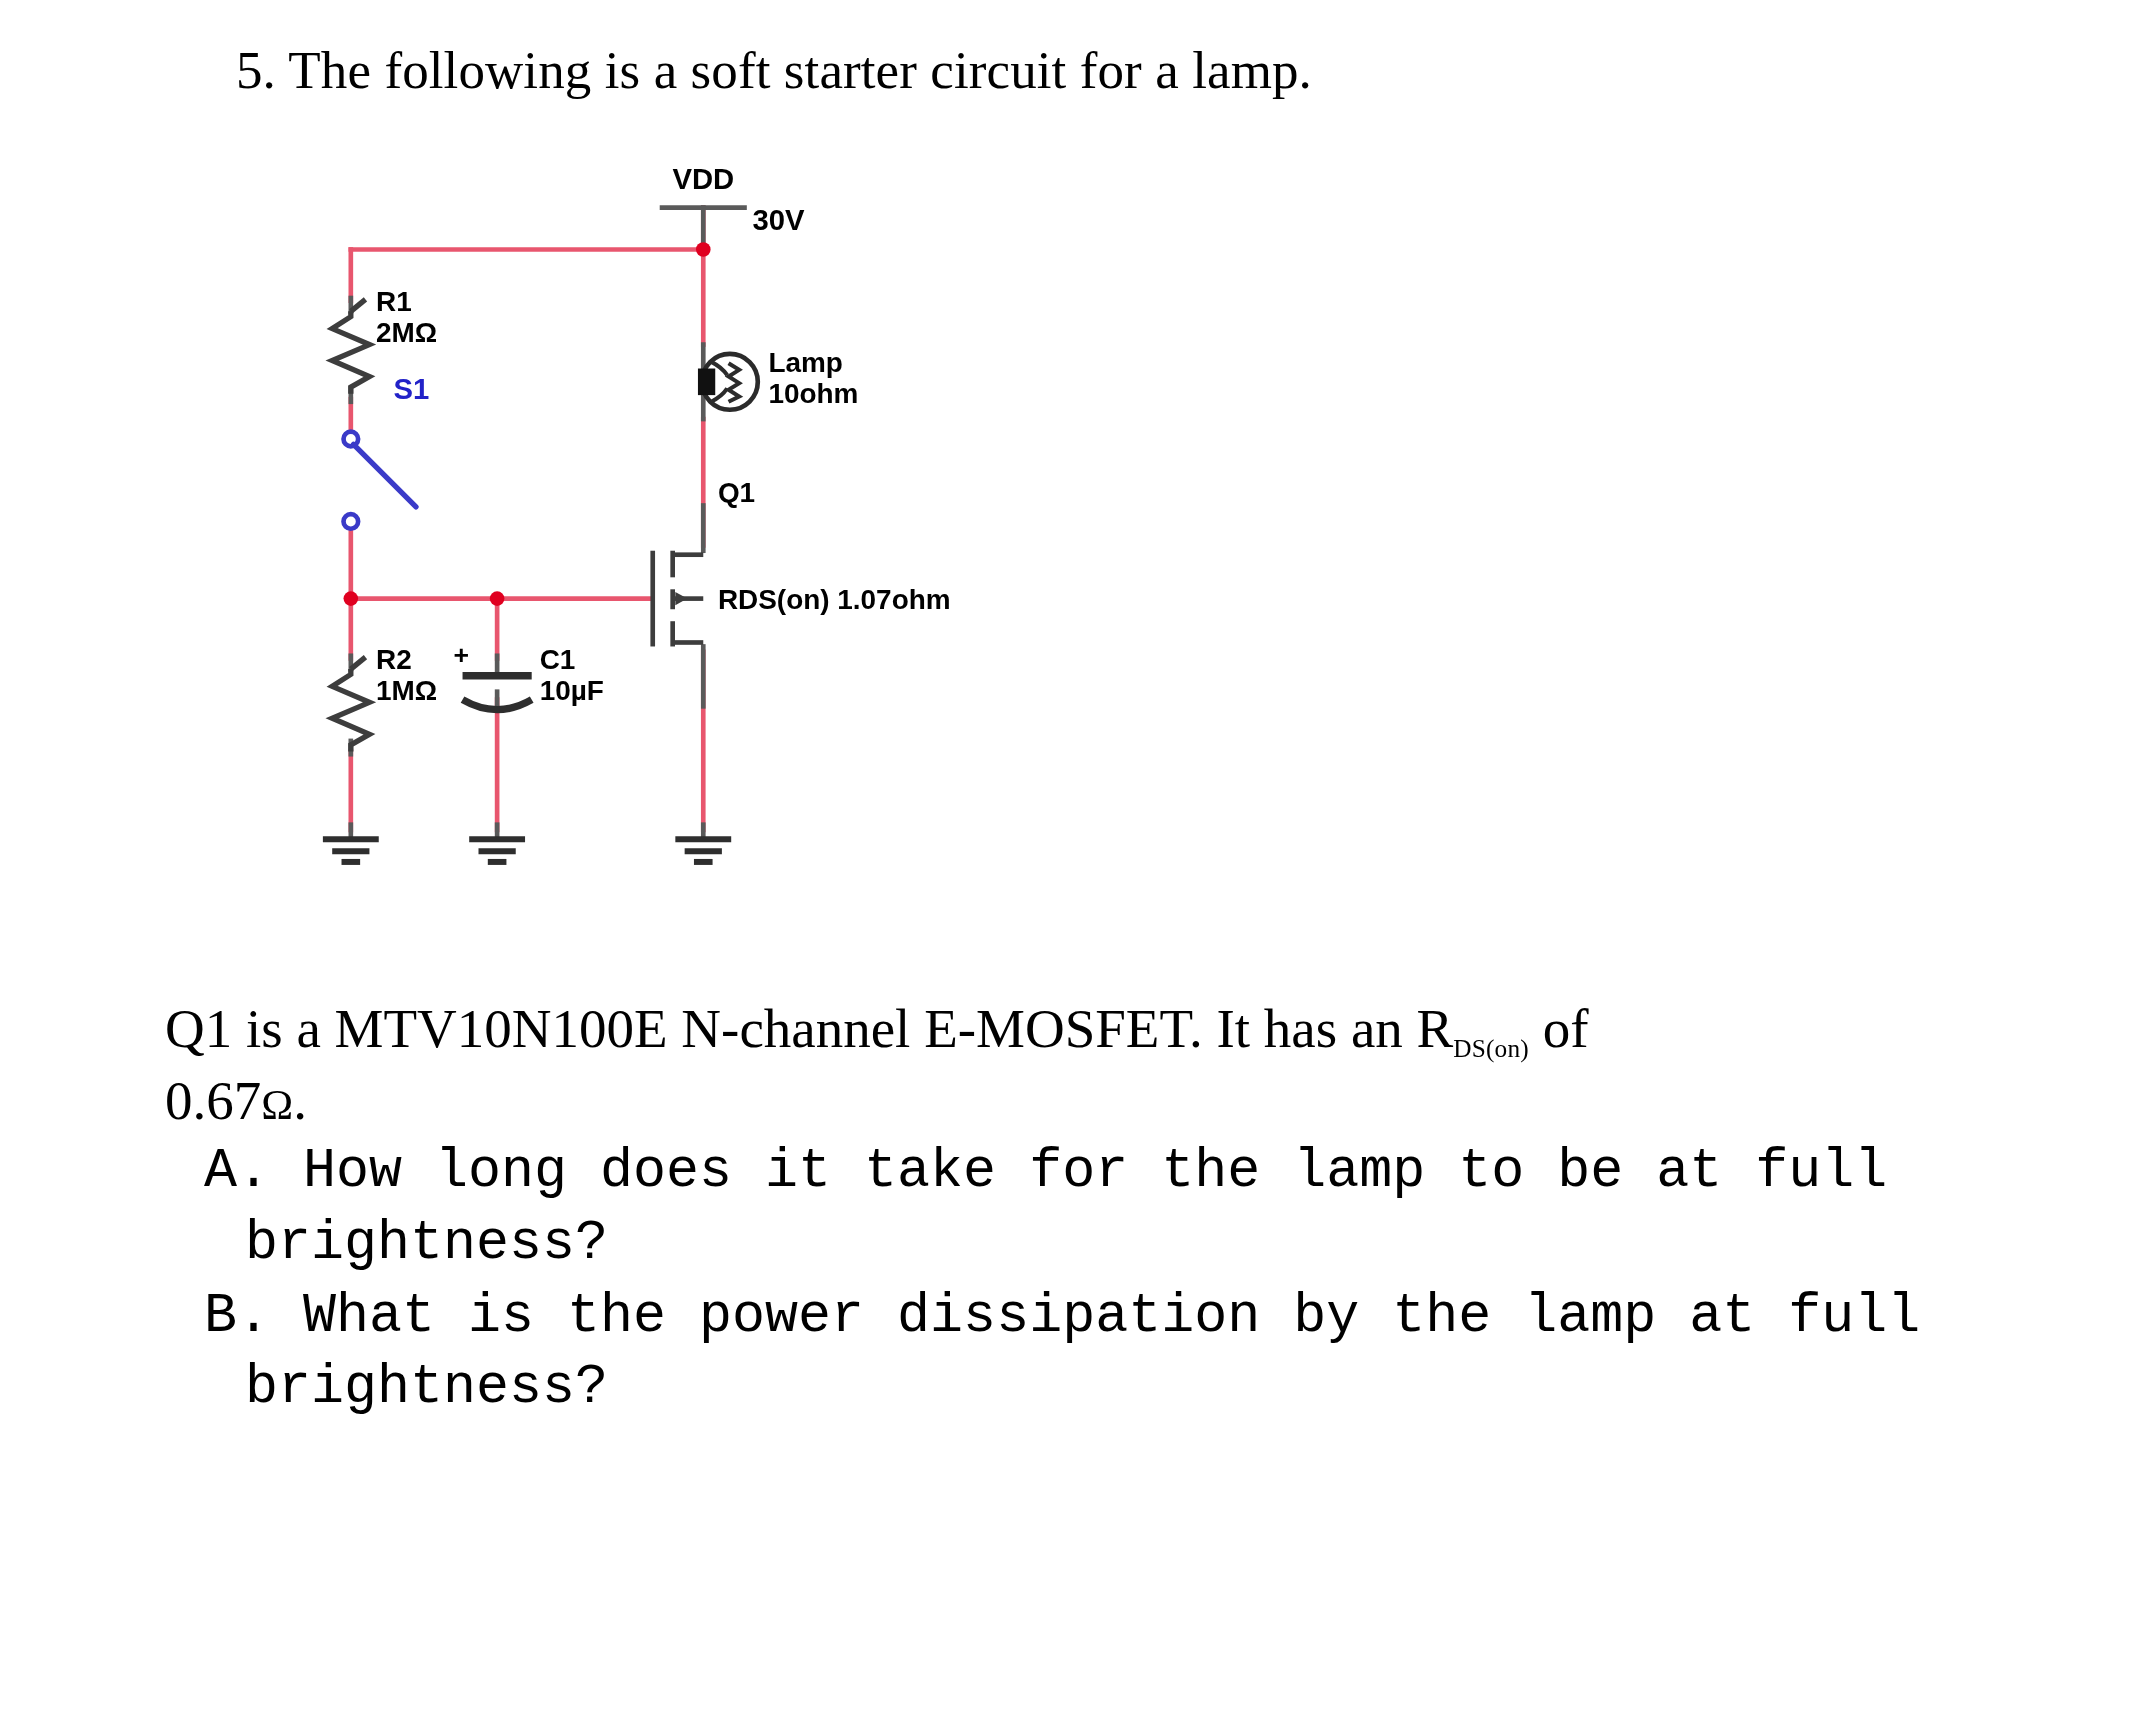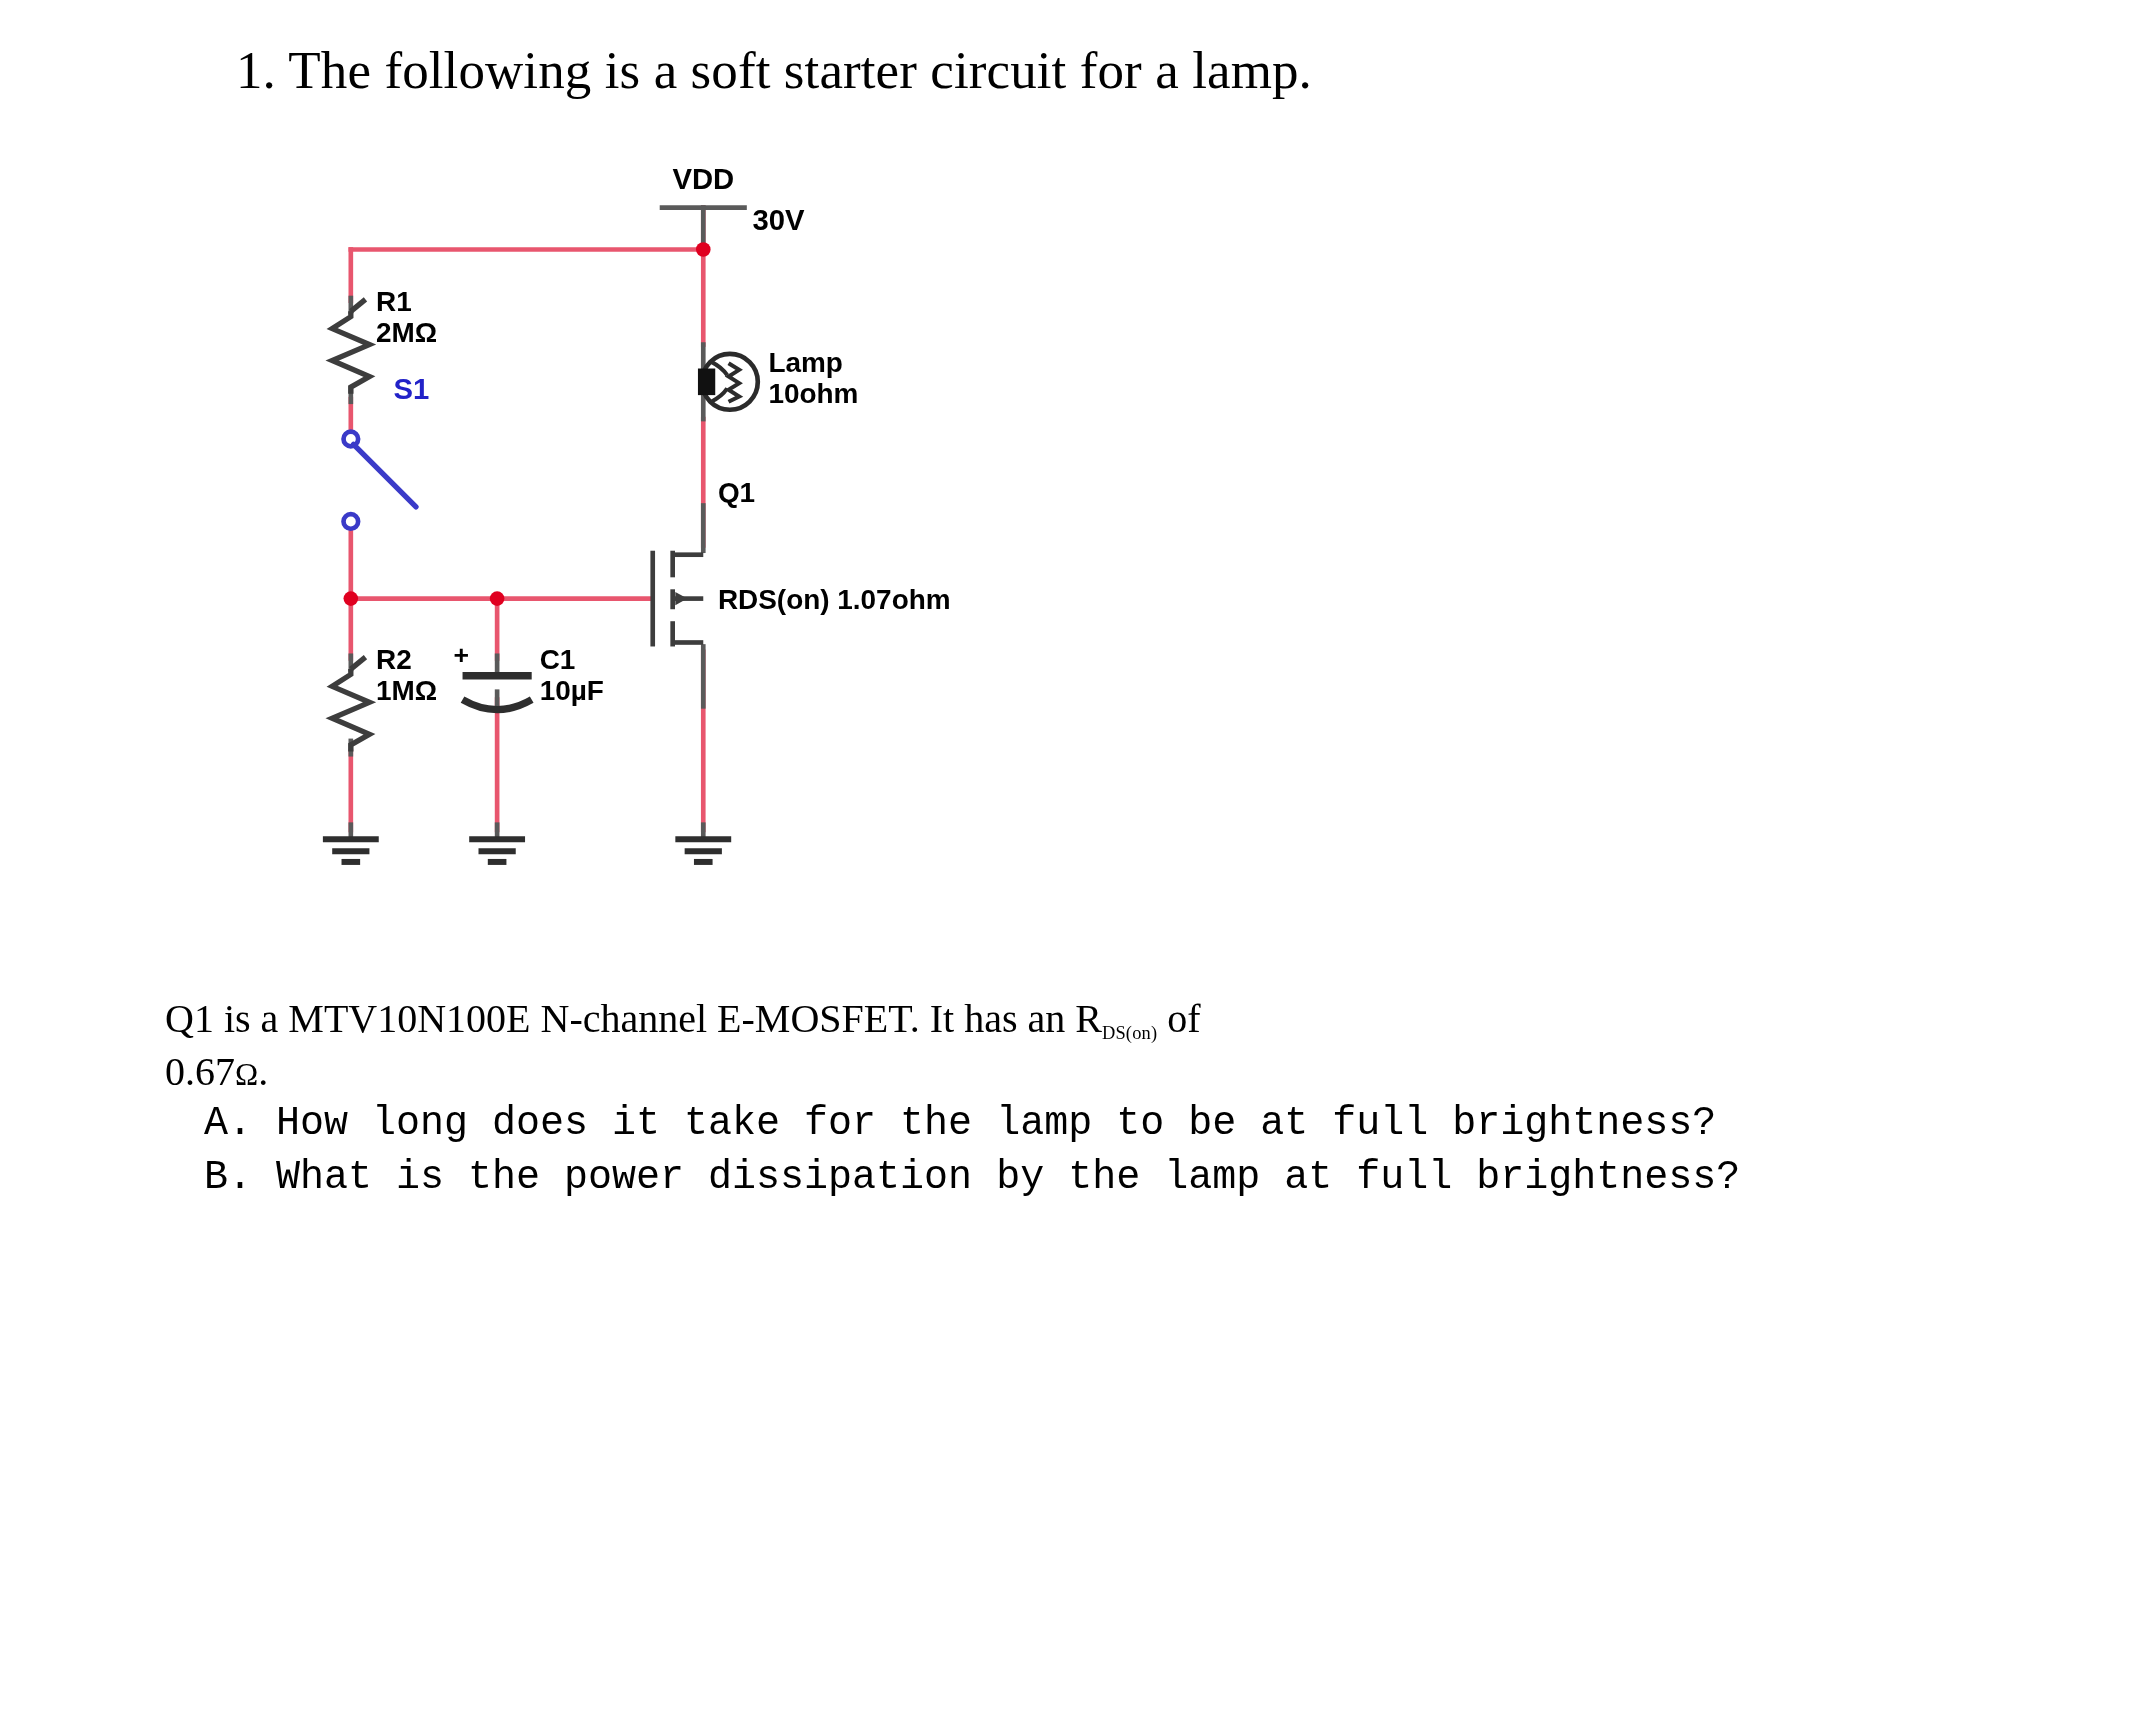--- a/index.html
+++ b/index.html
@@ -44,21 +44,21 @@
   }
   .schematic svg { display: block; }
 
   
   .body-text {
     position: absolute;
     left: 165px;
     top: 993px;
     width: 1836px;
     font-family: "Liberation Serif", serif;
-    font-size: 40px;
+    font-size: 55px;
     line-height: 1.30;
   }
   .para-main {
     margin: 0;
     text-indent: 0;
   }
   .sub {
     font-size: 0.46em;
     vertical-align: -0.40em;
     letter-spacing: 0.2px;
@@ -78,21 +78,21 @@
     line-height: 1.30;
     font-family: Liberation Mono, monospace;
   }
   .qlist li + li { margin-top: 1.3px; }
 </style>
 </head>
 <body>
 
 <div class="page">
 
-  <div class="q-title">1. The following is a soft starter circuit for a lamp.</div>
+  <div class="q-title">5. The following is a soft starter circuit for a lamp.</div>
 
   <div class="schematic">
     <svg width="798" height="745" viewBox="0 0 1200 1120" xmlns="http://www.w3.org/2000/svg">
 
       <g stroke="#e8566e" stroke-width="7" fill="none" stroke-linecap="square">
 
         <line x1="108" y1="175" x2="638" y2="175"></line>
 
         <line x1="638" y1="112" x2="638" y2="175"></line>
 

